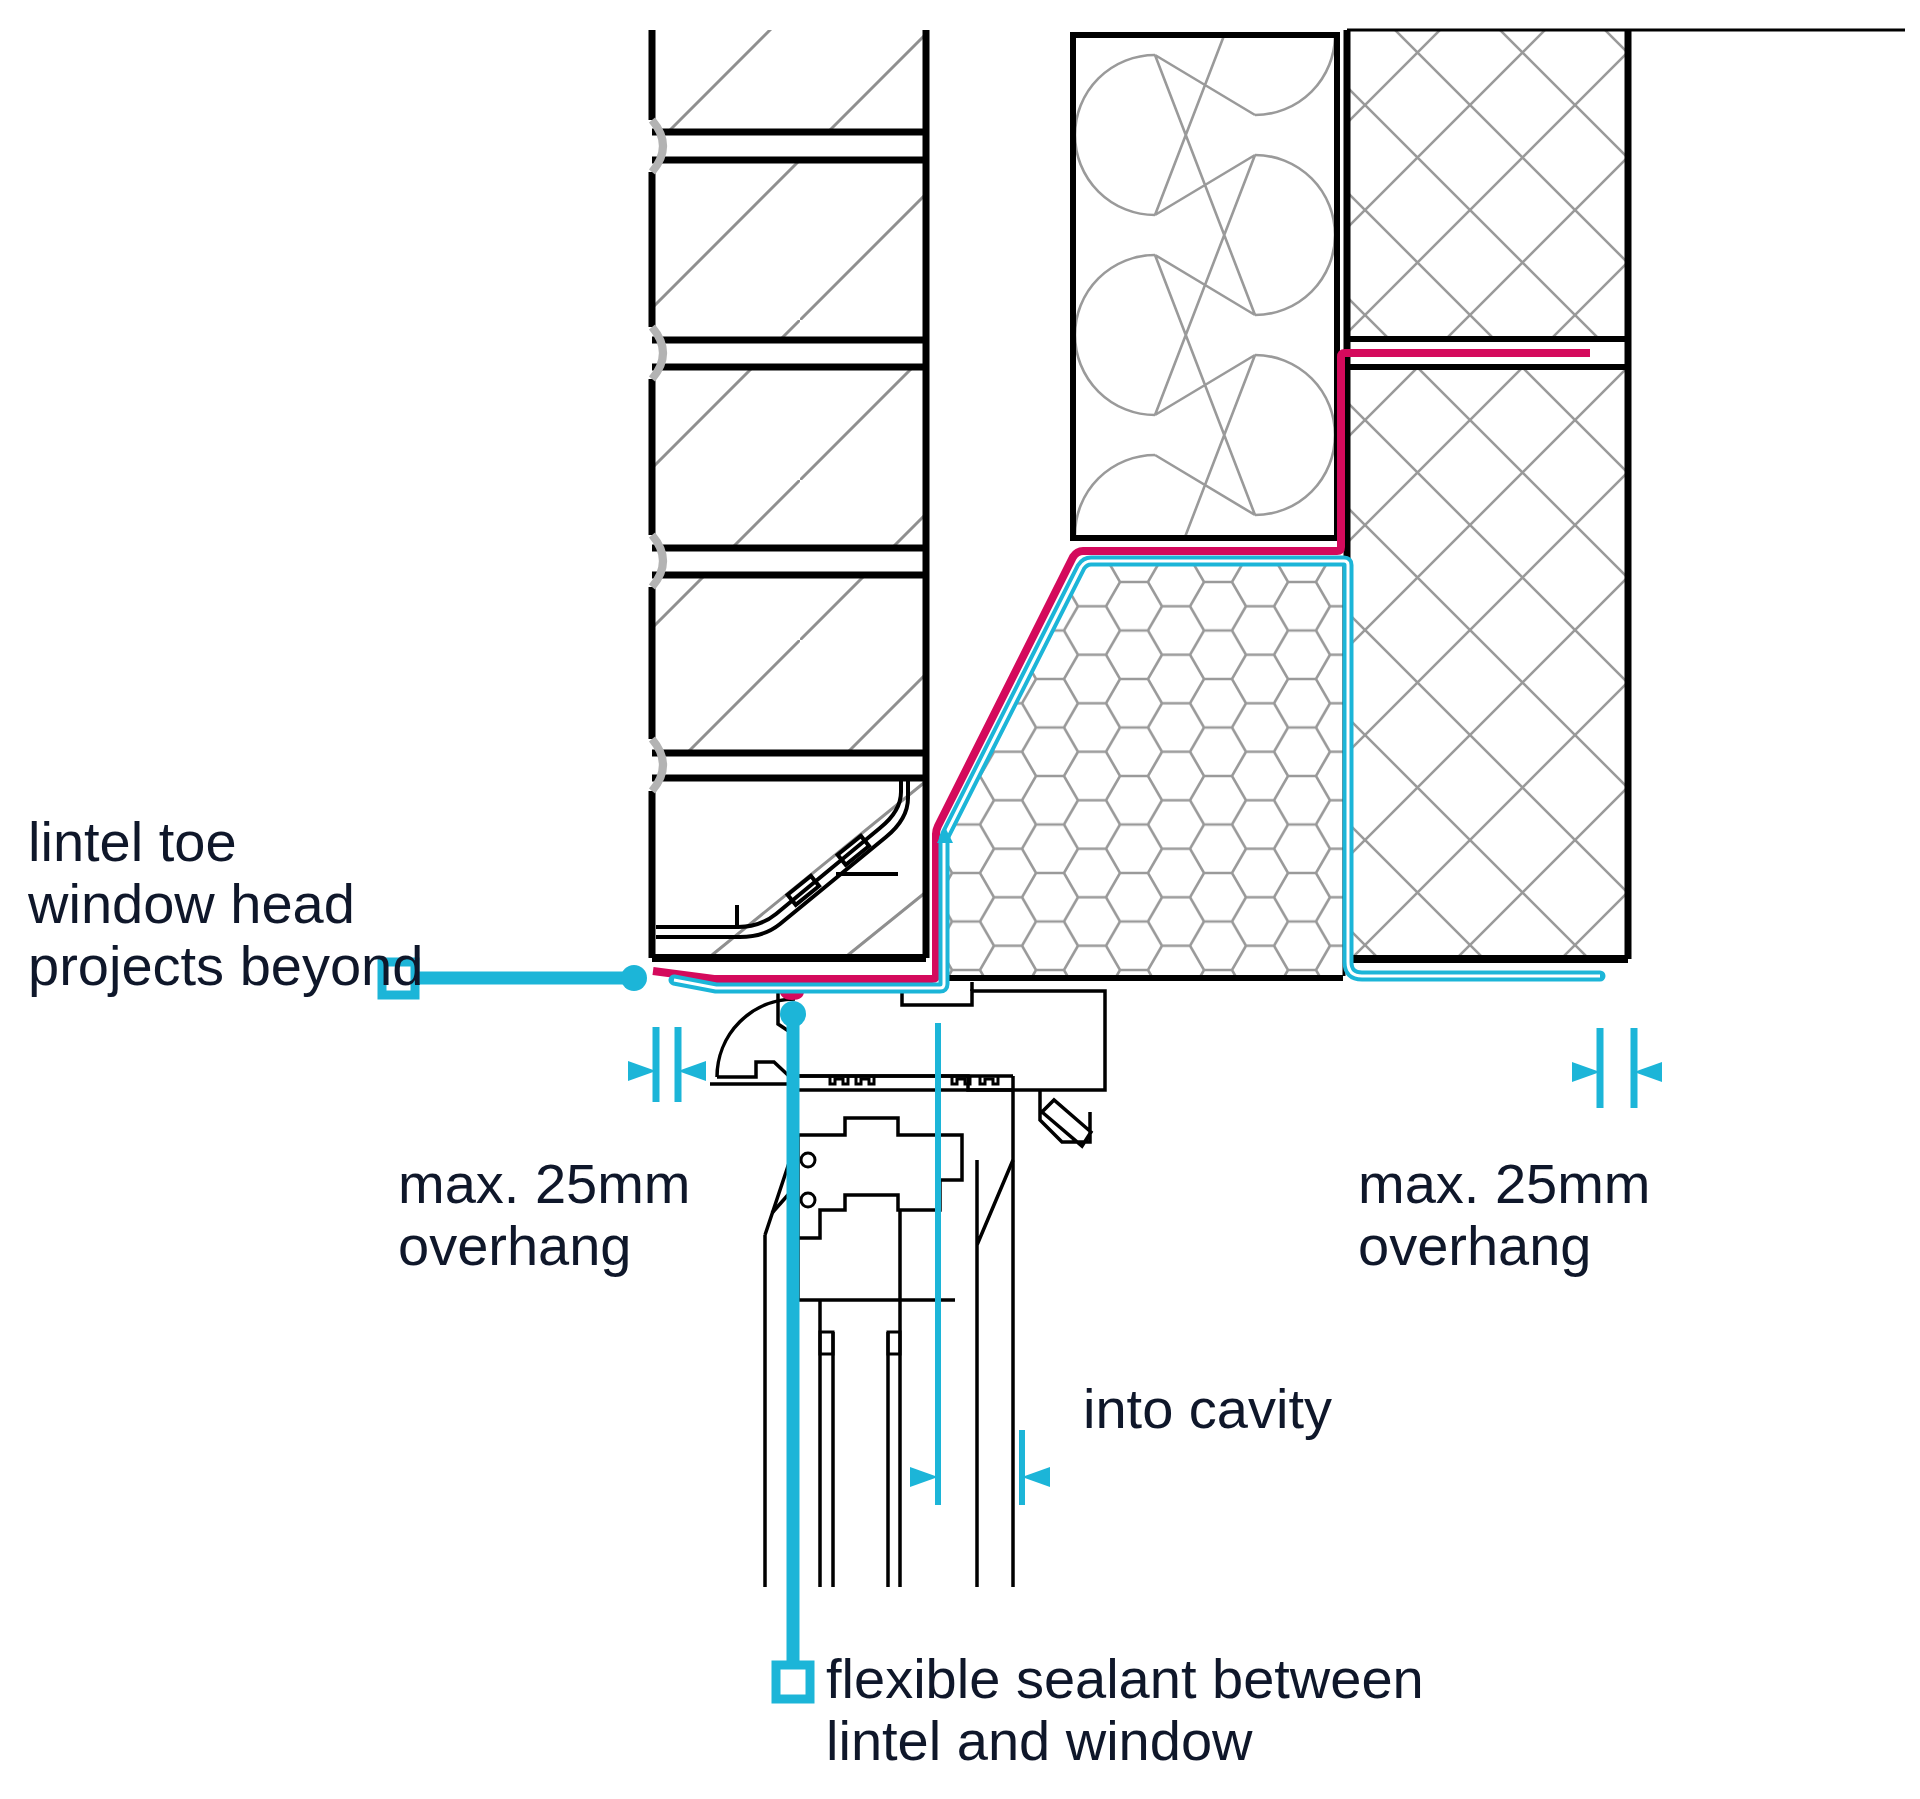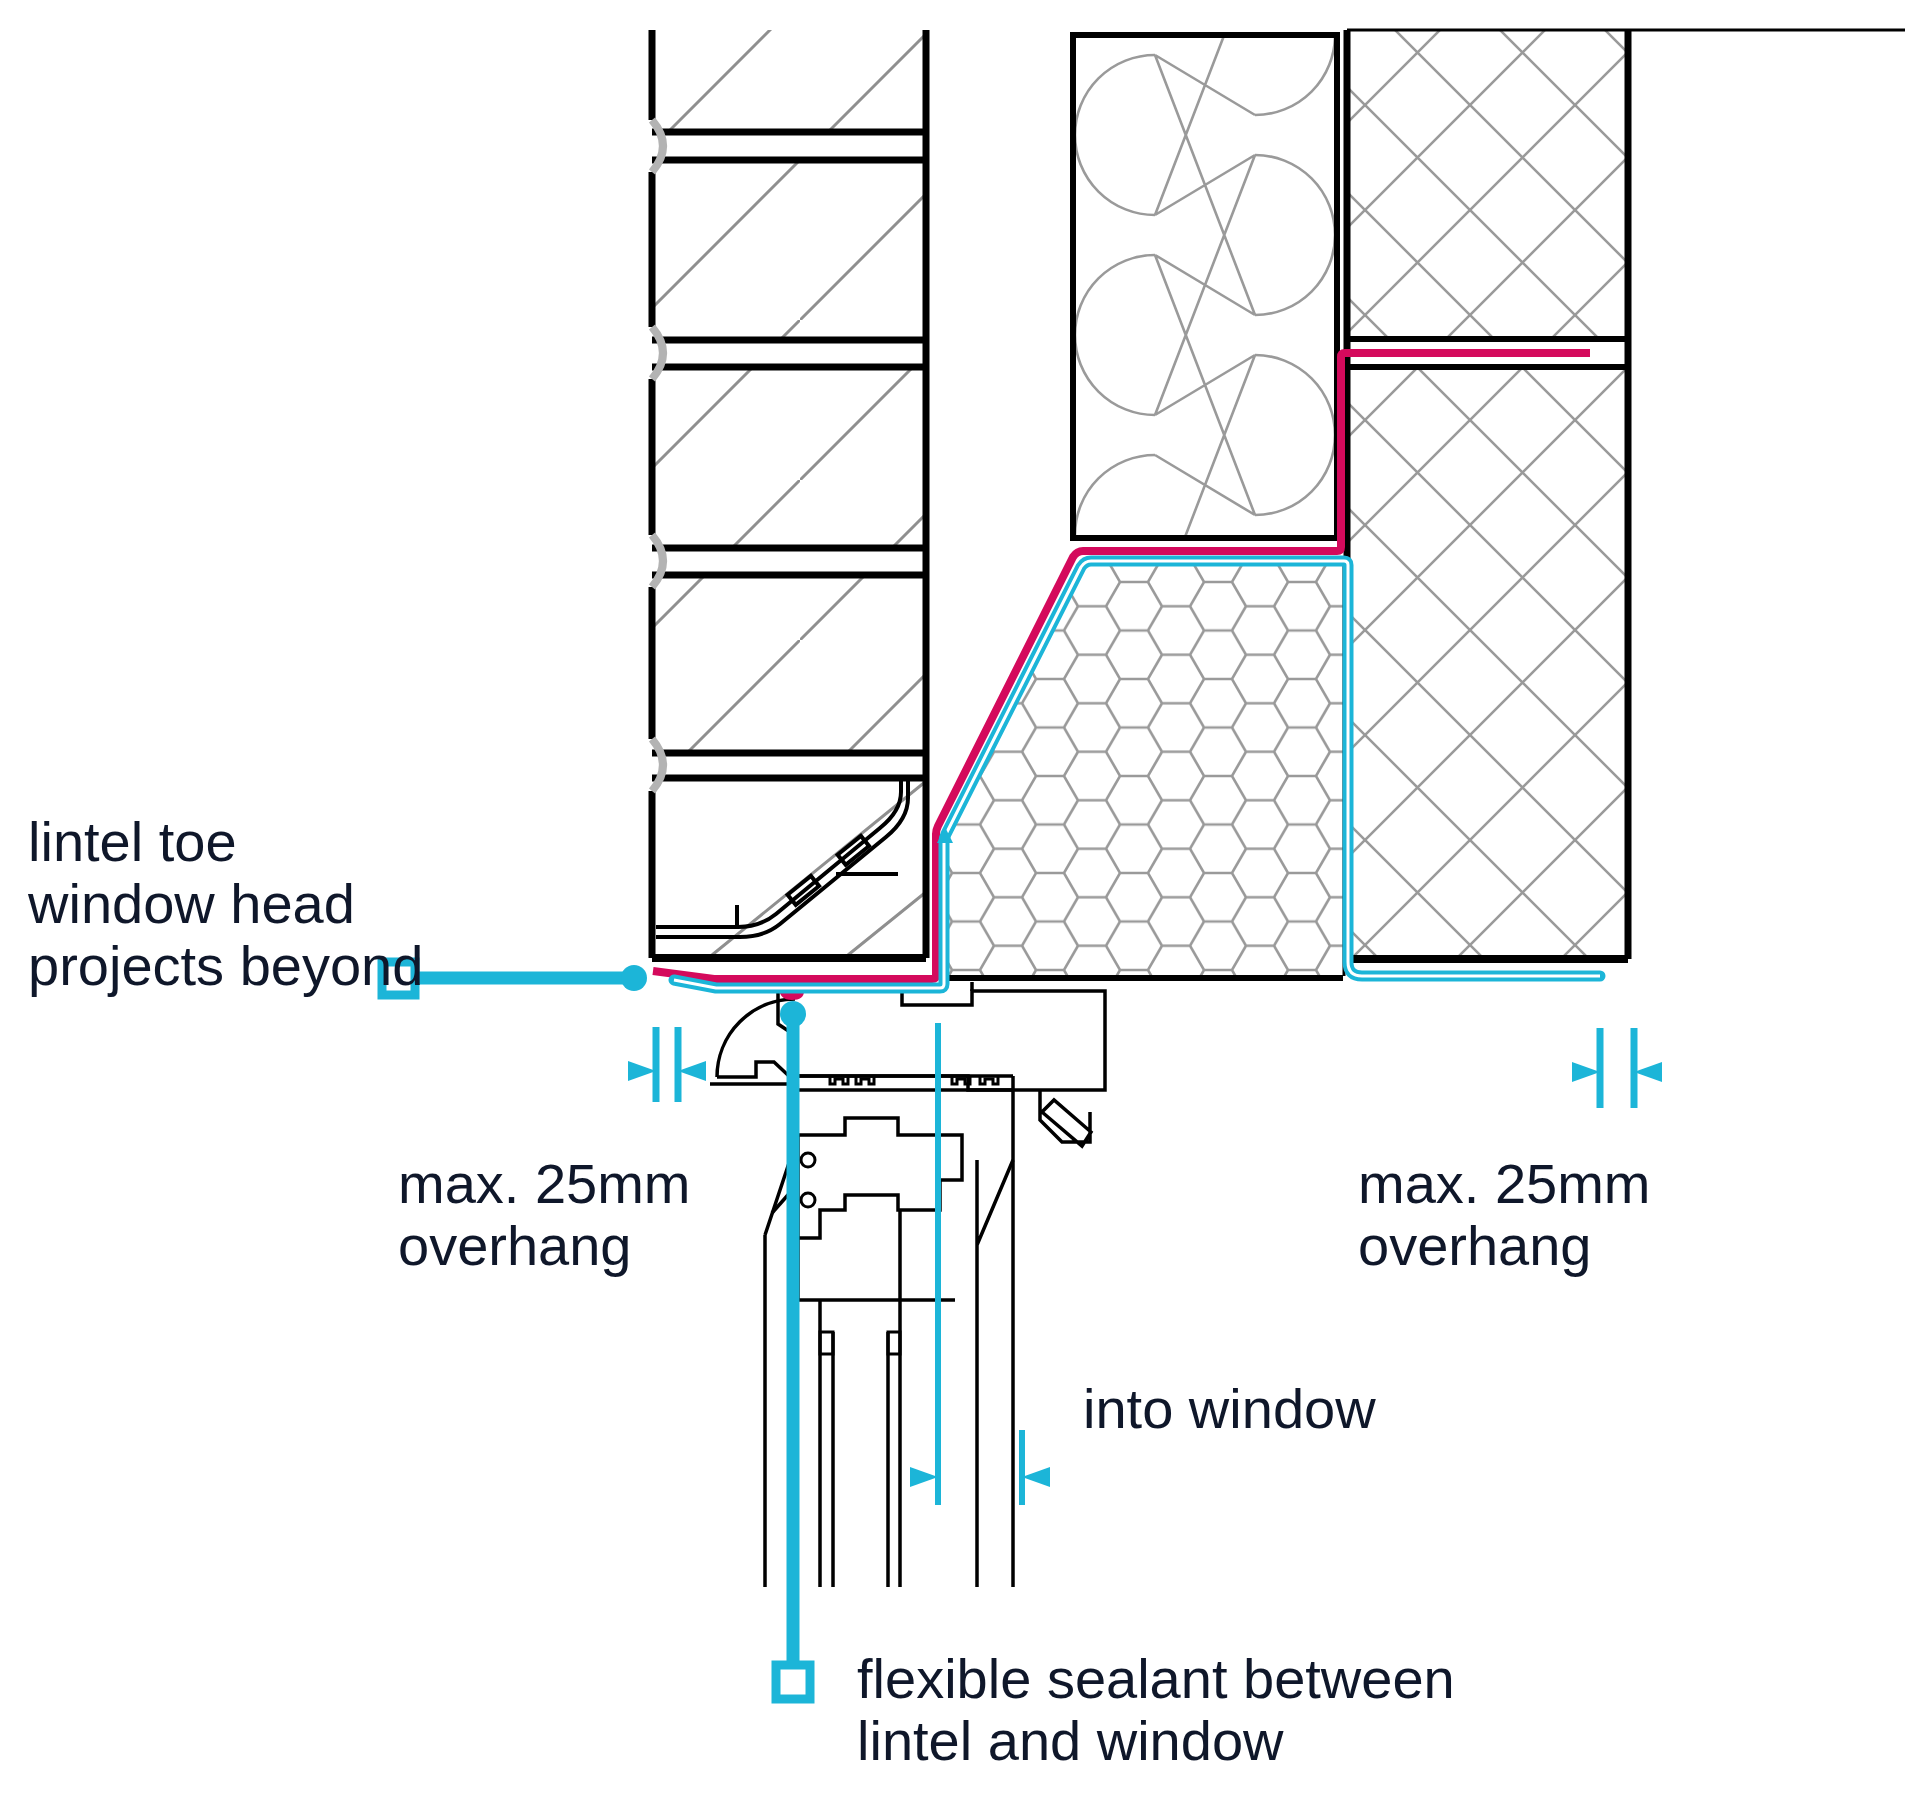--- a/index.html
+++ b/index.html
@@ -179,21 +179,21 @@
   <div>max. 25mm</div>
   <div>overhang</div>
 </div>
 
 <div class="lbl" style="left:1358px;top:1153px;">
   <div>max. 25mm</div>
   <div>overhang</div>
 </div>
 
 <div class="lbl tight" style="left:1083px;top:1380px;">
-  <div>into window</div>
+  <div>into cavity</div>
 </div>
 
-<div class="lbl" style="left:857px;top:1648px;">
+<div class="lbl" style="left:826px;top:1648px;">
   <div>flexible sealant between</div>
   <div>lintel and window</div>
 </div>
 
 </div>
 
 </body></html>

